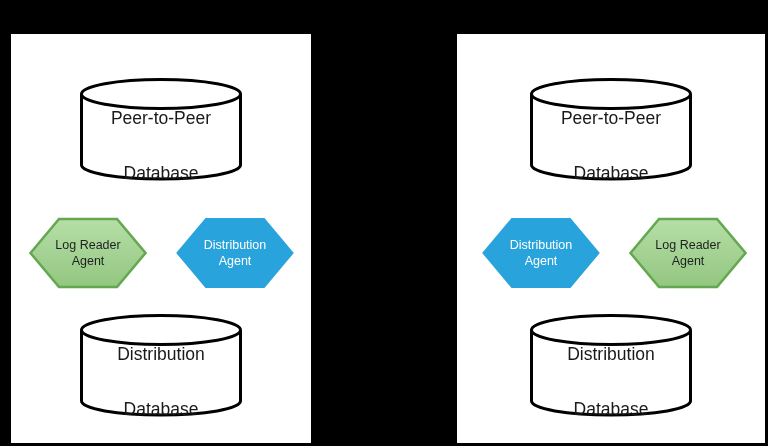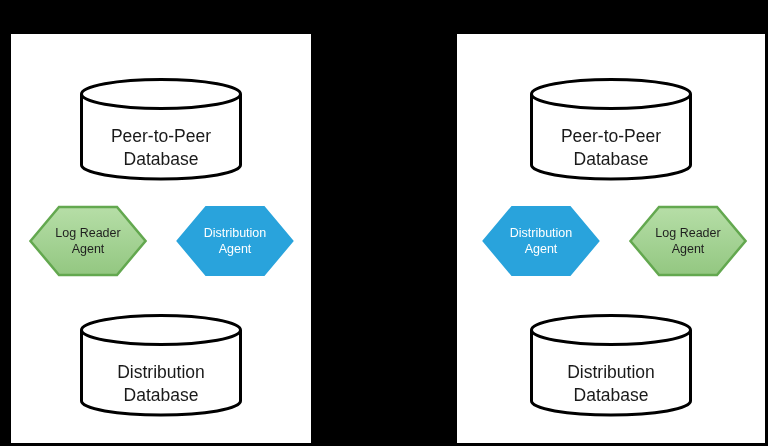--- a/index.html
+++ b/index.html
@@ -30,36 +30,37 @@
     transform: translateX(-50%);
     width: 163px;
     height: 106px;
   }
   .cylinder.top-db    { top: 43px; }
   .cylinder.bottom-db { top: 279px; }
   .cylinder svg { position: absolute; top: 0; left: 0; }
   .cyl-label {
     position: absolute;
     left: 0;
-    top: 48px;
+    top: 36px;
     width: 100%;
     height: 72px;
     display: flex;
     flex-direction: column;
     align-items: center;
-    justify-content: flex-start;
+    justify-content: flex-end;
     text-align: center;
     color: #1a1a1a;
     font-size: 17.5px;
     line-height: 23px;
+    gap: 32px;
   }
 
   .hex {
     position: absolute;
-    top: 171px;
+    top: 183px;
     width: 118px;
     height: 72px;
     text-decoration: underline;
   }
   .hex svg { position: absolute; top: 0; left: 0; }
   .hex-label {
     position: absolute;
     inset: 0;
     display: flex;
     flex-direction: column;

